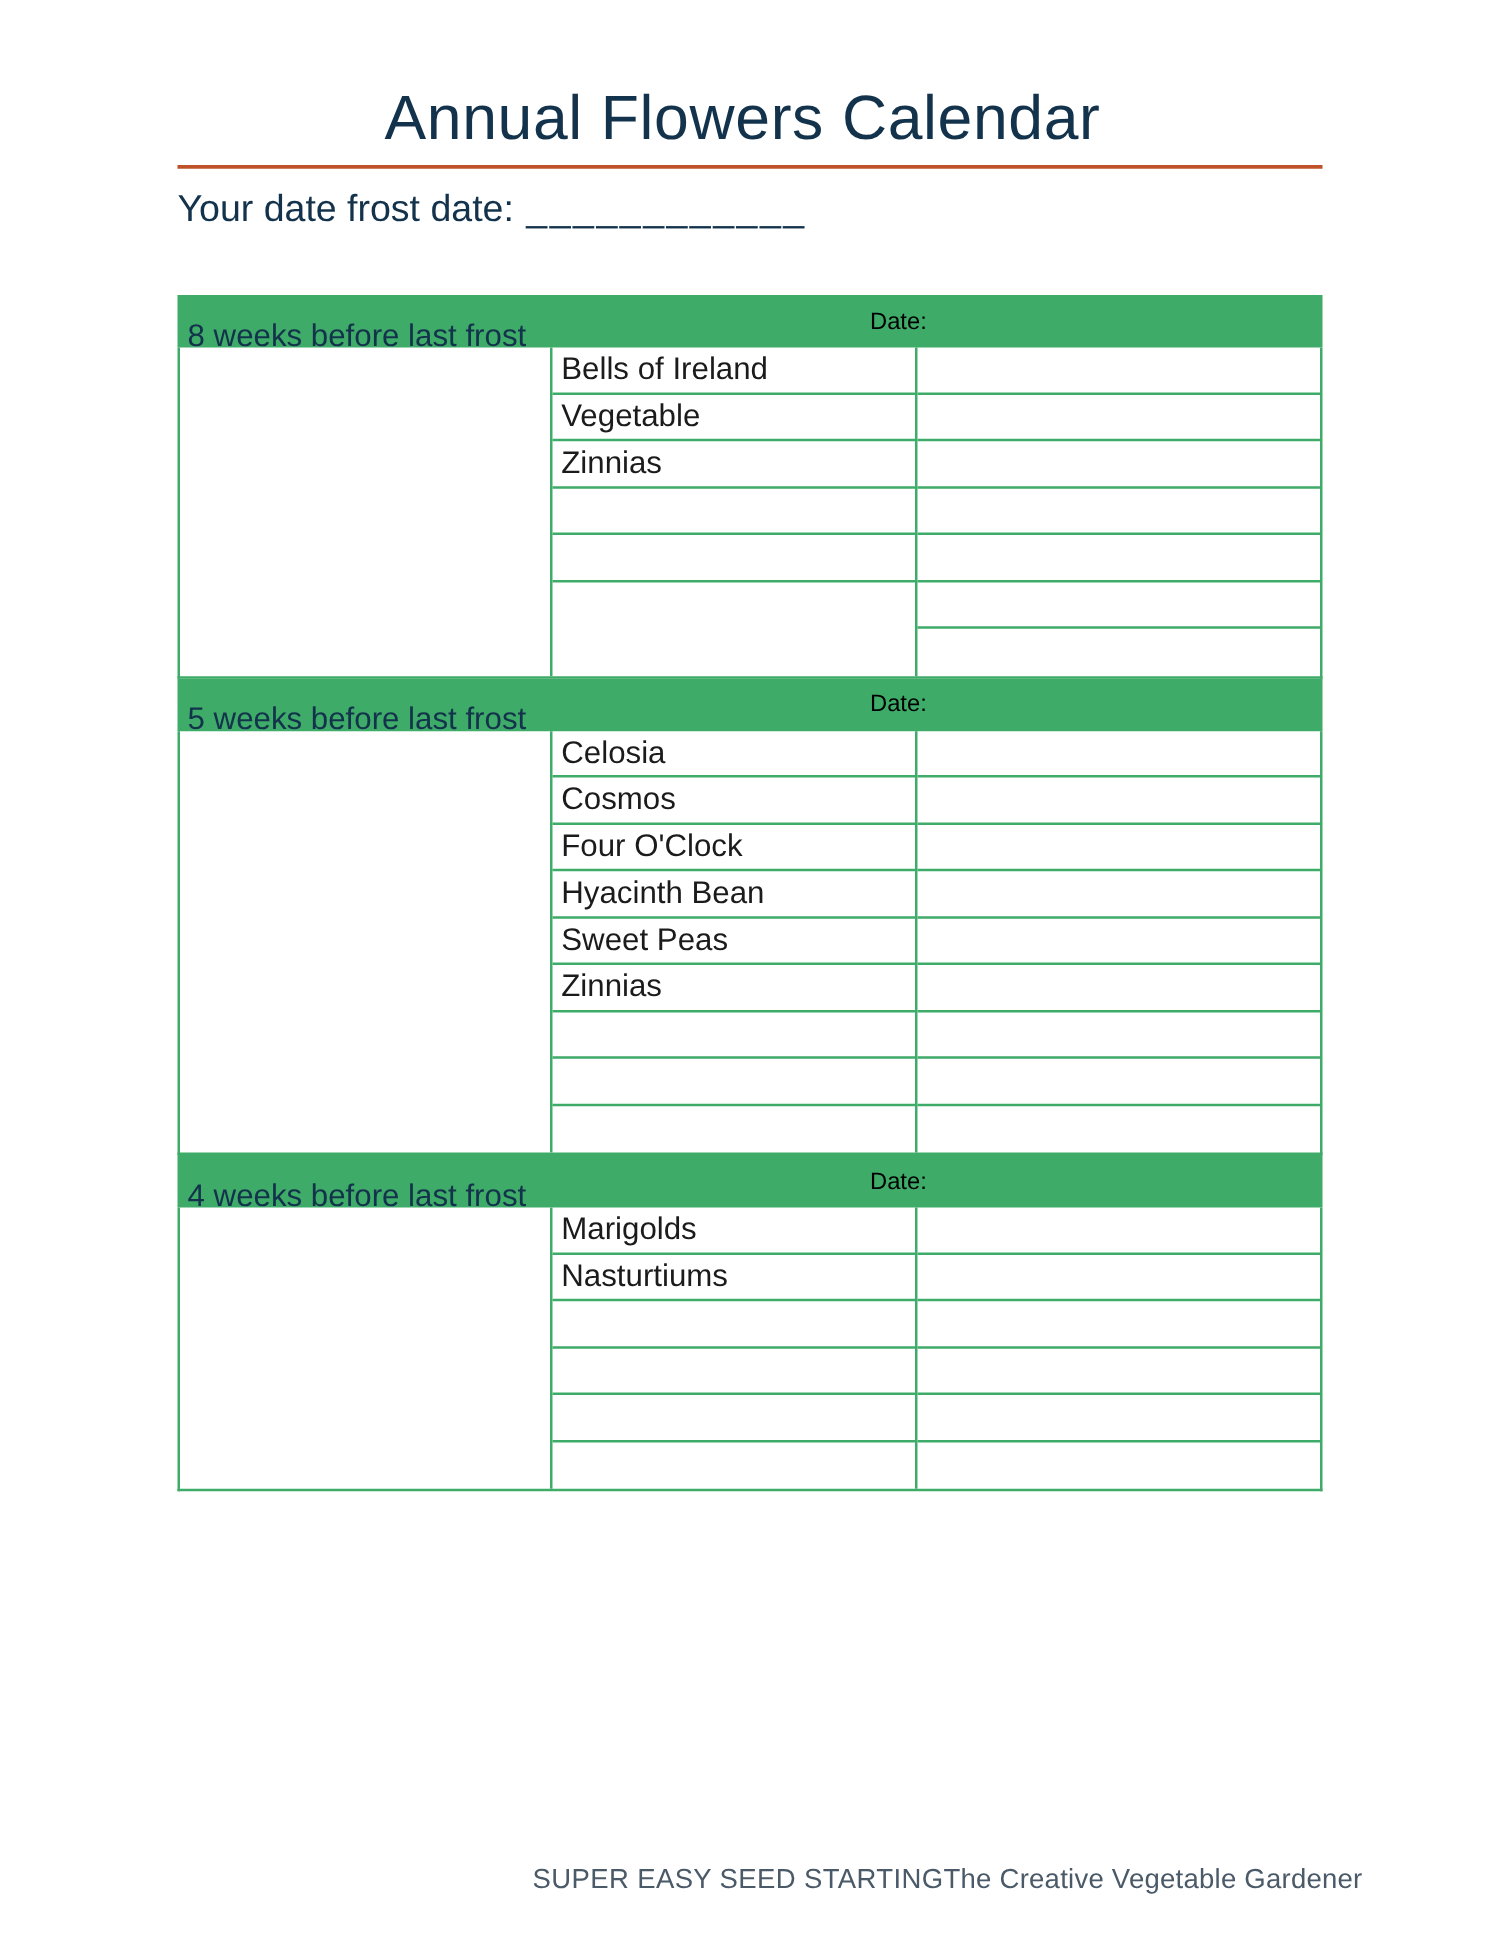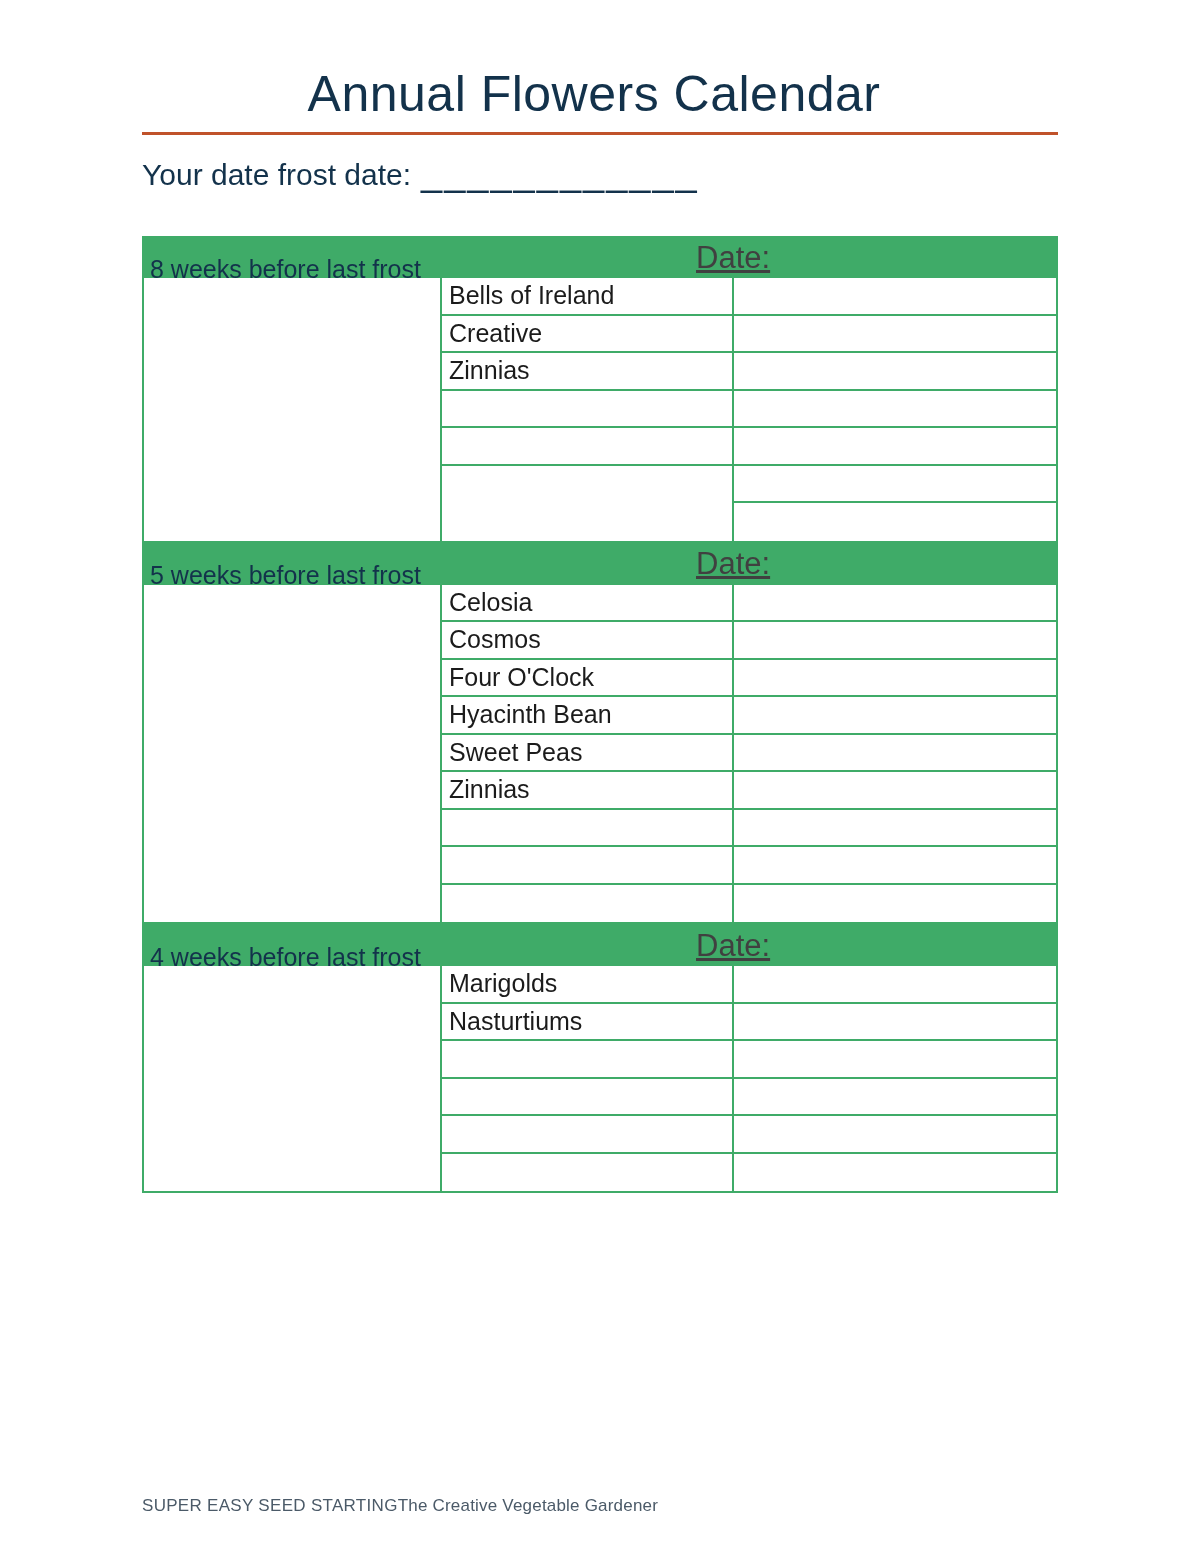--- a/index.html
+++ b/index.html
@@ -41,21 +41,21 @@
     margin: 16px 0 0 142px;
     font-size: 30px;
     font-weight: 400;
     color: #13324b;
     display: flex;
     align-items: baseline;
     gap: 10px;
     white-space: pre;
   }
   .frost-blank {
-    font-size: 38px;
+    font-size: 30px;
     letter-spacing: 2px;
     color: #13324b;
   }
 
   
   .calendar {
     position: absolute;
     left: 142px;
     top: 236px;
     width: 916px;
@@ -77,24 +77,23 @@
     font-size: 25px;
     color: #13324b;
     line-height: 1;
     white-space: nowrap;
     overflow: hidden;
     margin-top: 24px;
   }
   .section-header-date {
     flex: 1;
     padding-left: 8px;
-    font-size: 31px;
-    color: #404040;
+    font-size: 19px;
+    color: #000000;
     line-height: 1;
-    text-decoration: underline;
   }
 
   .grid {
     display: flex;
     border-left: 2px solid #3fab68;
     border-right: 2px solid #3fab68;
     border-bottom: 2px solid #3fab68;
   }
   .col-notes {
     width: 298px;
@@ -125,23 +124,23 @@
   .cell.last { border-bottom: none; }
   .col-notes .cell { border-bottom: none; }
 
   
   .footer {
     position: absolute;
     left: 142px;
     right: 110px;
     bottom: 37px;
     display: flex;
-    justify-content: flex-start;
+    justify-content: flex-end;
     align-items: baseline;
-    font-size: 17px;
+    font-size: 22px;
     color: #4b5a68;
     letter-spacing: 0.3px;
   }
   .footer-right { letter-spacing: 0.2px; }
 </style>
 </head>
 <body>
 
 <div class="page-header">
   <h1 class="page-title">Annual Flowers Calendar</h1>
@@ -162,21 +161,21 @@
           <div class="cell"></div>
           <div class="cell"></div>
           <div class="cell"></div>
           <div class="cell"></div>
           <div class="cell"></div>
           <div class="cell"></div>
           <div class="cell last"></div>
         </div>
         <div class="col-names">
           <div class="cell">Bells of Ireland</div>
-          <div class="cell">Creative</div>
+          <div class="cell">Vegetable</div>
           <div class="cell">Zinnias</div>
           <div class="cell"></div>
           <div class="cell"></div>
           <div class="cell last"></div>
         </div>
         <div class="col-dates">
           <div class="cell"></div>
           <div class="cell"></div>
           <div class="cell"></div>
           <div class="cell"></div>

